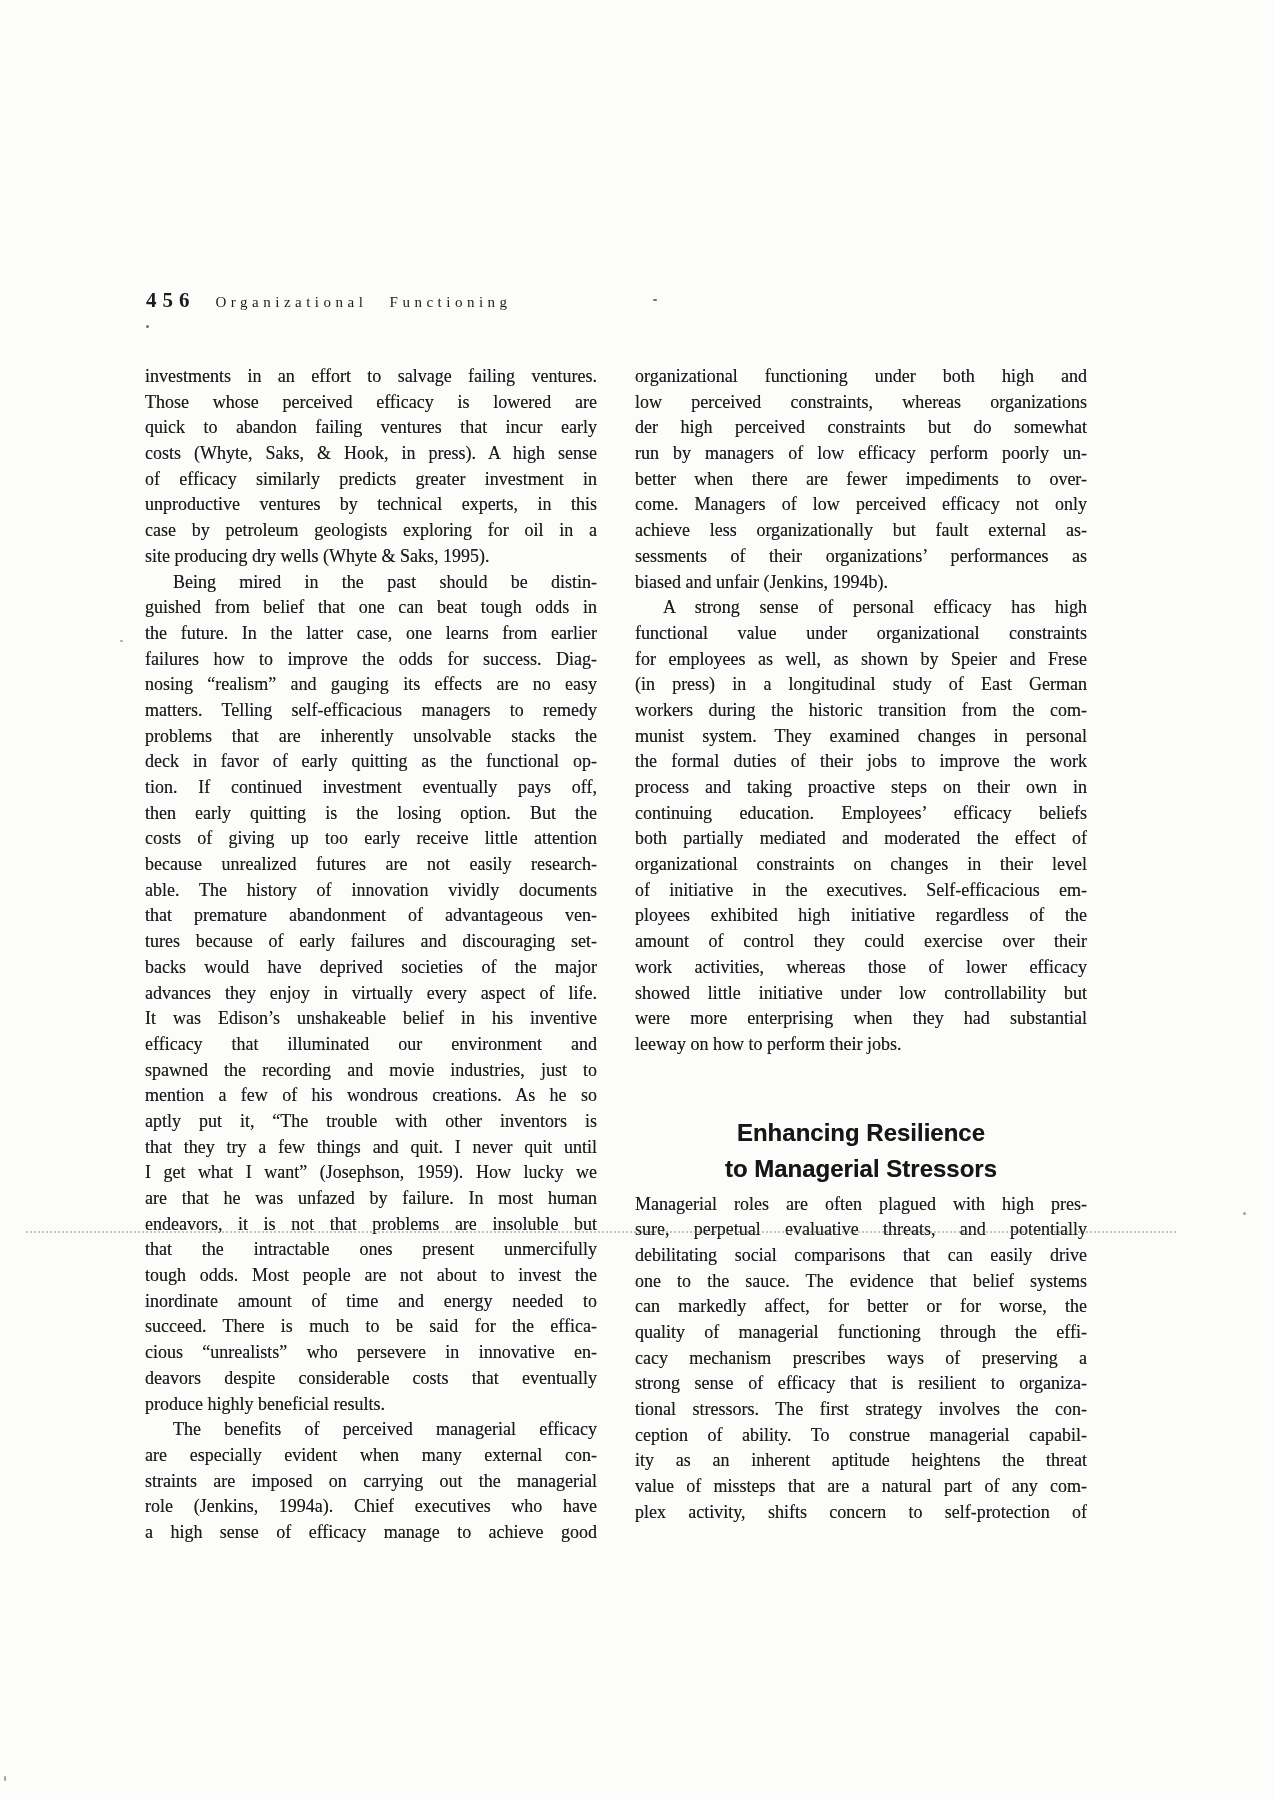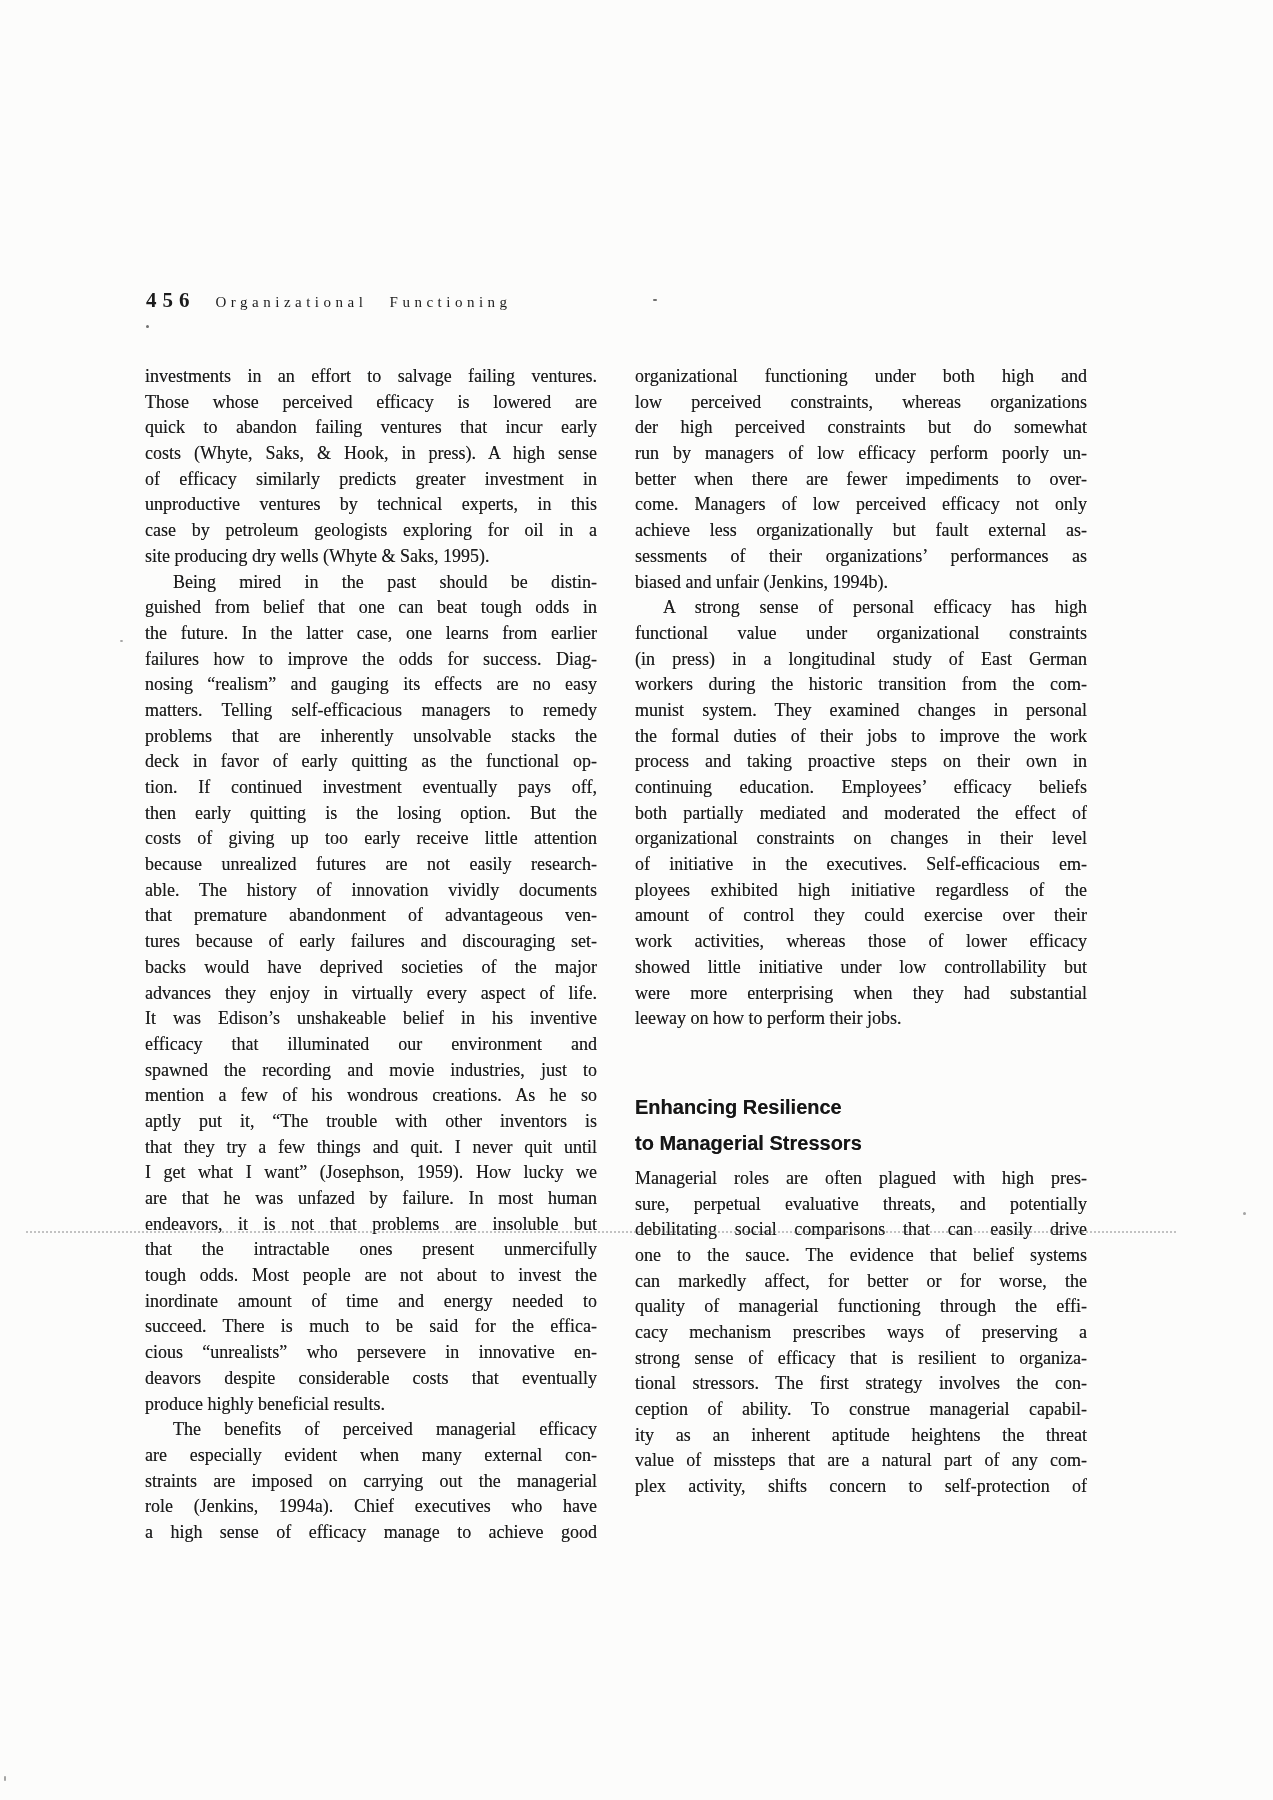--- a/index.html
+++ b/index.html
@@ -40,23 +40,24 @@
     overflow:hidden;
     text-shadow:0 0 .4px rgba(10,10,10,.55);
   }
   .tl.end{
     text-align-last:left;
     -moz-text-align-last:left;
   }
   .tl.ind{text-indent:28px;}
   .col-heading{
     margin:57px 0 5px 0;
+    text-align:center;
     font-family:"Liberation Sans","DejaVu Sans",sans-serif;
     font-weight:700;
-    font-size:20px;line-height:36px;
+    font-size:24px;line-height:36px;
     color:#161616;
     text-shadow:0 0 .5px rgba(10,10,10,.6);
   }
   
   .scan-dotline{
     position:absolute;top:1231px;left:26px;width:1150px;height:0;
     border-top:2px dotted rgba(125,125,125,.45);
   }
   .speck{
     position:absolute;background:#4c4c4c;border-radius:50%;
@@ -128,20 +129,21 @@
         <div class="tl">low perceived constraints, whereas organizations</div>
         <div class="tl">der high perceived constraints but do somewhat</div>
         <div class="tl">run by managers of low efficacy perform poorly un-</div>
         <div class="tl">better when there are fewer impediments to over-</div>
         <div class="tl">come. Managers of low perceived efficacy not only</div>
         <div class="tl">achieve less organizationally but fault external as-</div>
         <div class="tl">sessments of their organizations’ performances as</div>
         <div class="tl end">biased and unfair (Jenkins, 1994b).</div>
         <div class="tl ind">A strong sense of personal efficacy has high</div>
         <div class="tl">functional value under organizational constraints</div>
+        <div class="tl">for employees as well, as shown by Speier and Frese</div>
         <div class="tl">(in press) in a longitudinal study of East German</div>
         <div class="tl">workers during the historic transition from the com-</div>
         <div class="tl">munist system. They examined changes in personal</div>
         <div class="tl">the formal duties of their jobs to improve the work</div>
         <div class="tl">process and taking proactive steps on their own in</div>
         <div class="tl">continuing education. Employees’ efficacy beliefs</div>
         <div class="tl">both partially mediated and moderated the effect of</div>
         <div class="tl">organizational constraints on changes in their level</div>
         <div class="tl">of initiative in the executives. Self-efficacious em-</div>
         <div class="tl">ployees exhibited high initiative regardless of the</div>

